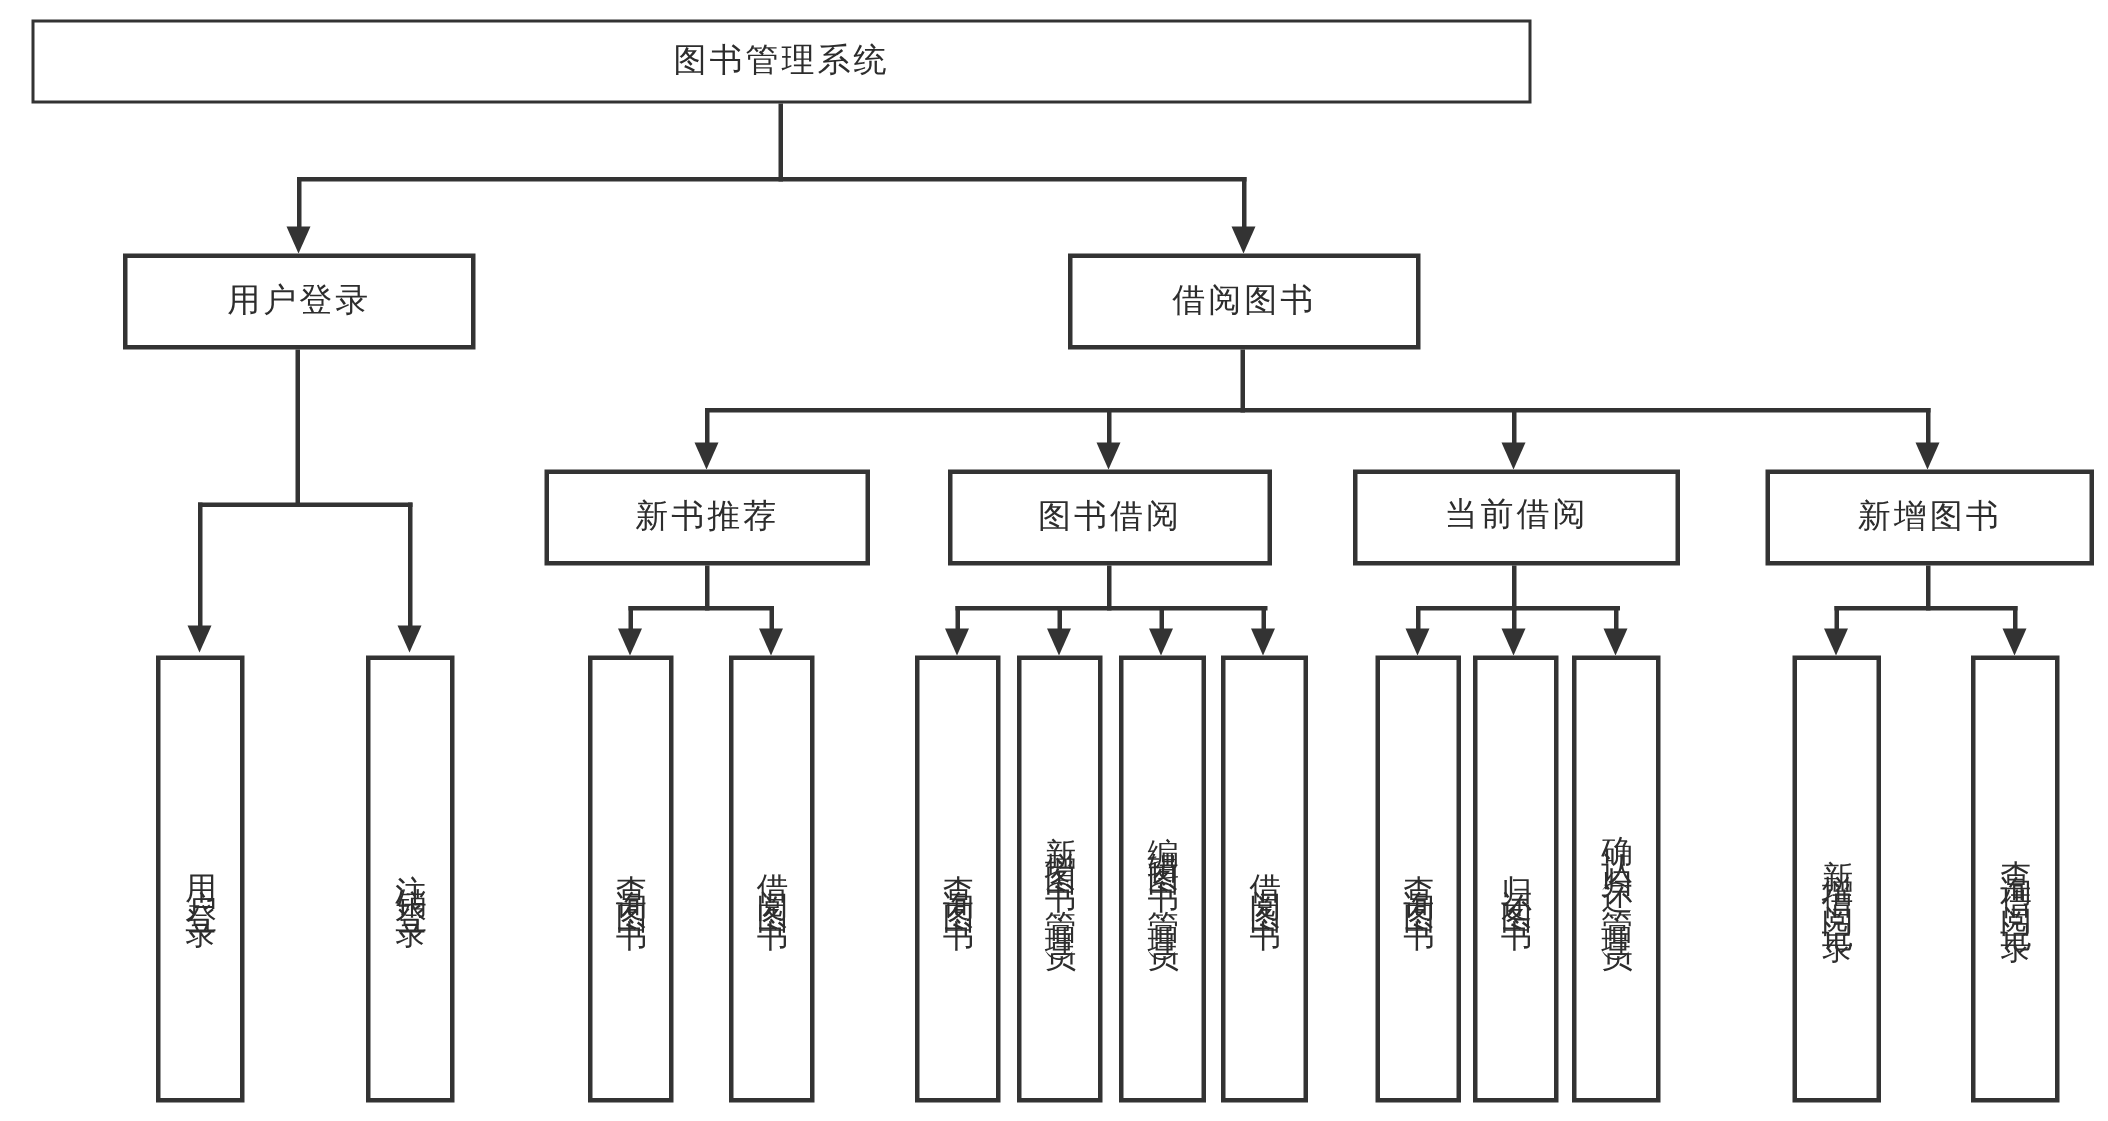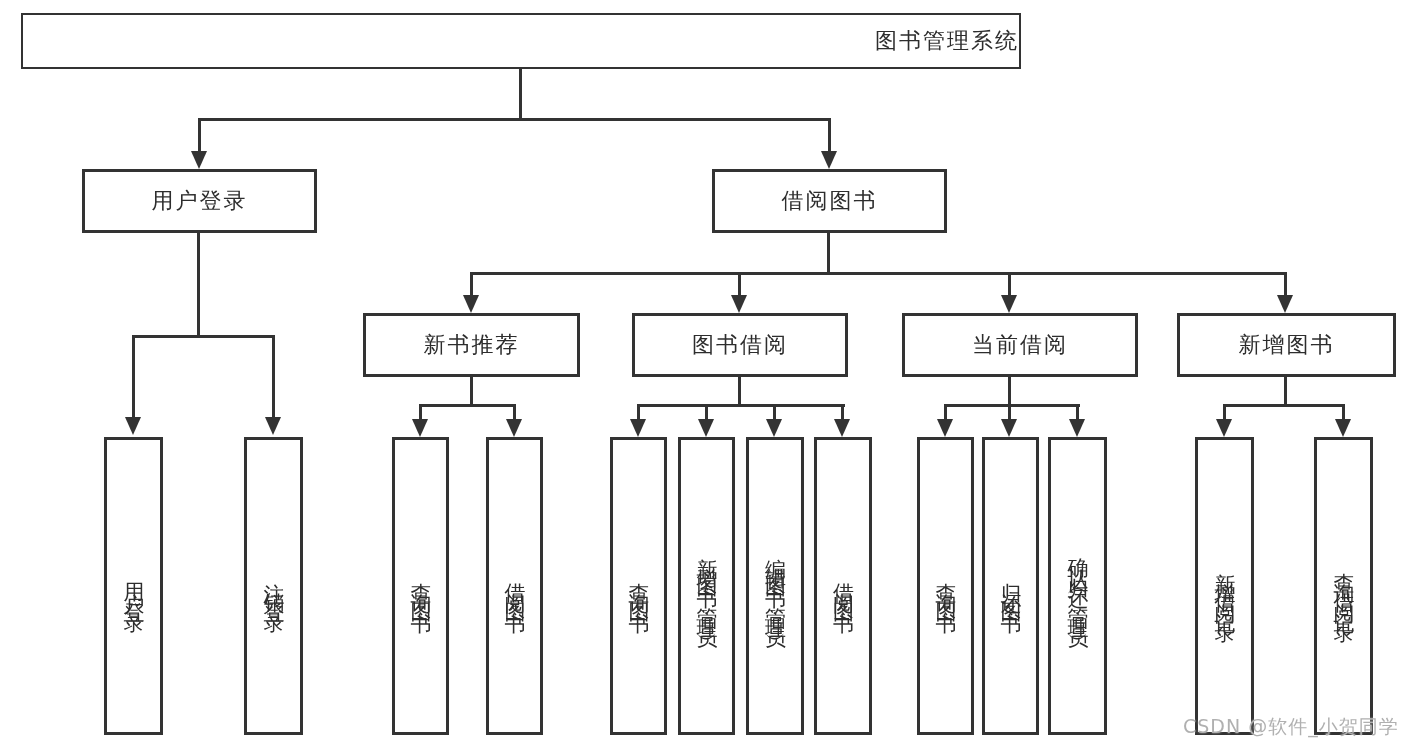--- a/index.html
+++ b/index.html
@@ -24,21 +24,21 @@
     border:3px solid var(--line);
     background:var(--bg);
     display:flex;
     align-items:center;
     justify-content:center;
     color:var(--text);
     font-size:22px;
     letter-spacing:2px;
     line-height:1;
   }
-  .box.thin{border-width:2.5px;justify-content:flex-end;}
+  .box.thin{border-width:2.5px;}
   .box.v span{
     writing-mode:vertical-rl;
     text-orientation:mixed;
     font-size:21px;
     letter-spacing:10px;
     white-space:nowrap;
   }
   
   .ln{position:absolute;background:var(--line);}
   
@@ -101,21 +101,21 @@
   <div class="ah" style="left:1001px;top:295px;"></div>
   <div class="ln" style="left:1284px;top:272px;width:3px;height:25px;"></div>
   <div class="ah" style="left:1277px;top:295px;"></div>
 
   <div class="box" style="left:363px;top:313px;width:217px;height:64px;">
     <span>新书推荐</span>
   </div>
   <div class="box" style="left:632px;top:313px;width:216px;height:64px;">
     <span>图书借阅</span>
   </div>
-  <div class="box" style="left:902px;top:313px;width:236px;height:64px;">
+  <div class="box" style="left:902px;top:313px;width:218px;height:64px;font-family:Liberation Mono, monospace;">
     <span>当前借阅</span>
   </div>
   <div class="box" style="left:1177px;top:313px;width:219px;height:64px;">
     <span>新增图书</span>
   </div>
 
   <div class="ln" style="left:470px;top:377px;width:3px;height:30px;"></div>
   <div class="ln" style="left:419px;top:404px;width:97px;height:3px;"></div>
   <div class="ln" style="left:419px;top:404px;width:3px;height:17px;"></div>
   <div class="ah" style="left:412px;top:419px;"></div>
@@ -186,15 +186,14 @@
     <span>确认归还（管理员）</span>
   </div>
 
   <div class="box v" style="left:1195px;top:437px;width:59px;height:298px;">
     <span>新增借阅记录</span>
   </div>
   <div class="box v" style="left:1314px;top:437px;width:59px;height:298px;">
     <span>查询借阅记录</span>
   </div>
 
-  <div class="watermark">CSDN @软件_小贺同学</div>
 
 </div>
 
 </body></html>

